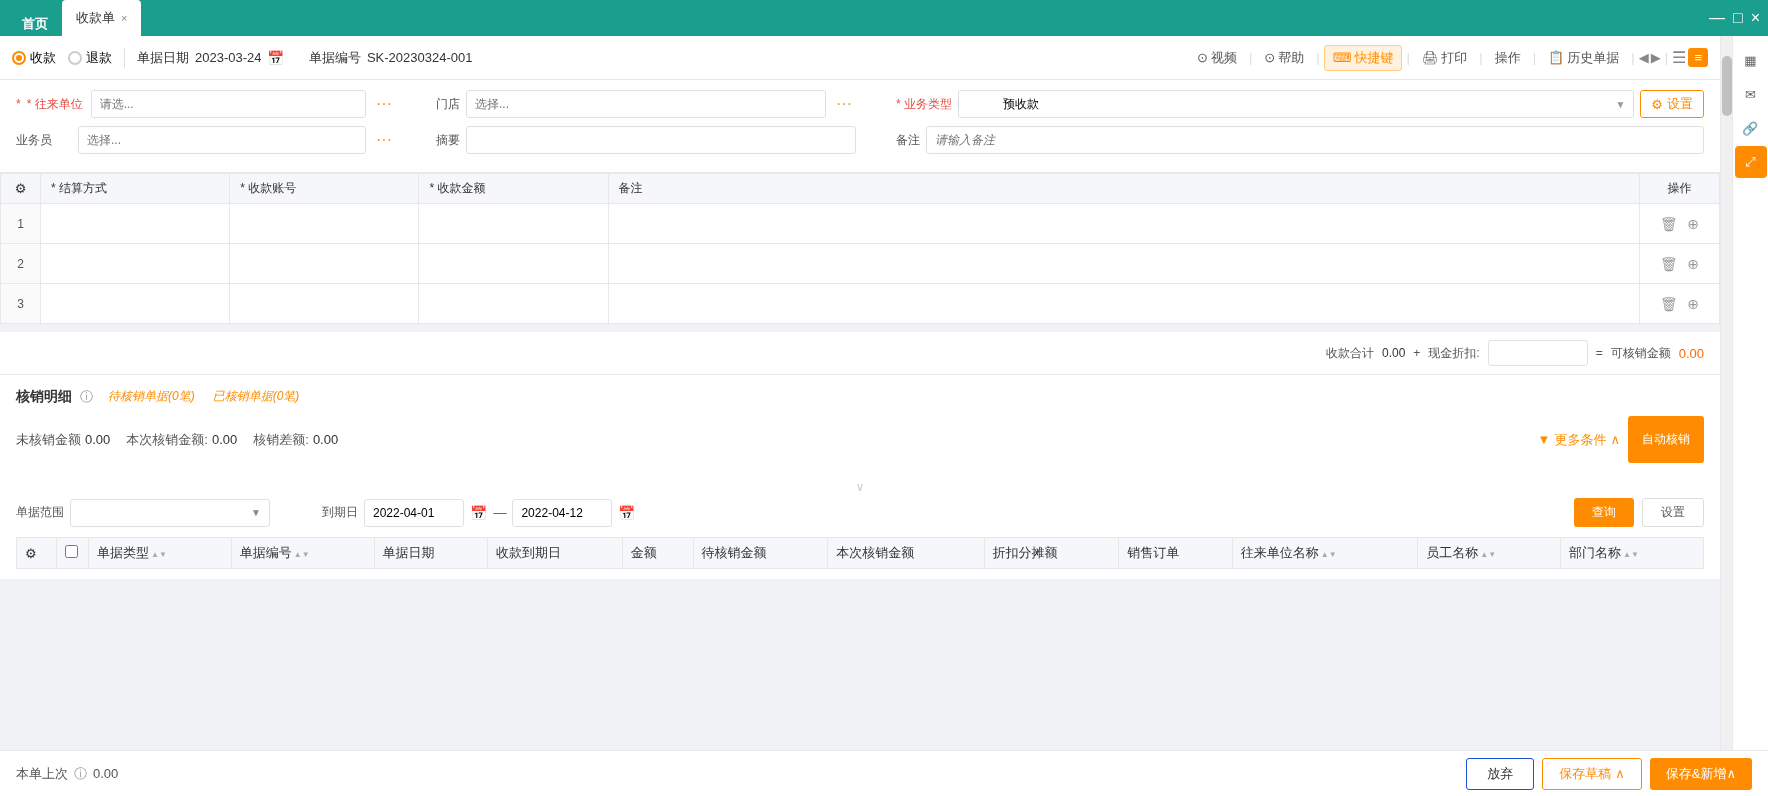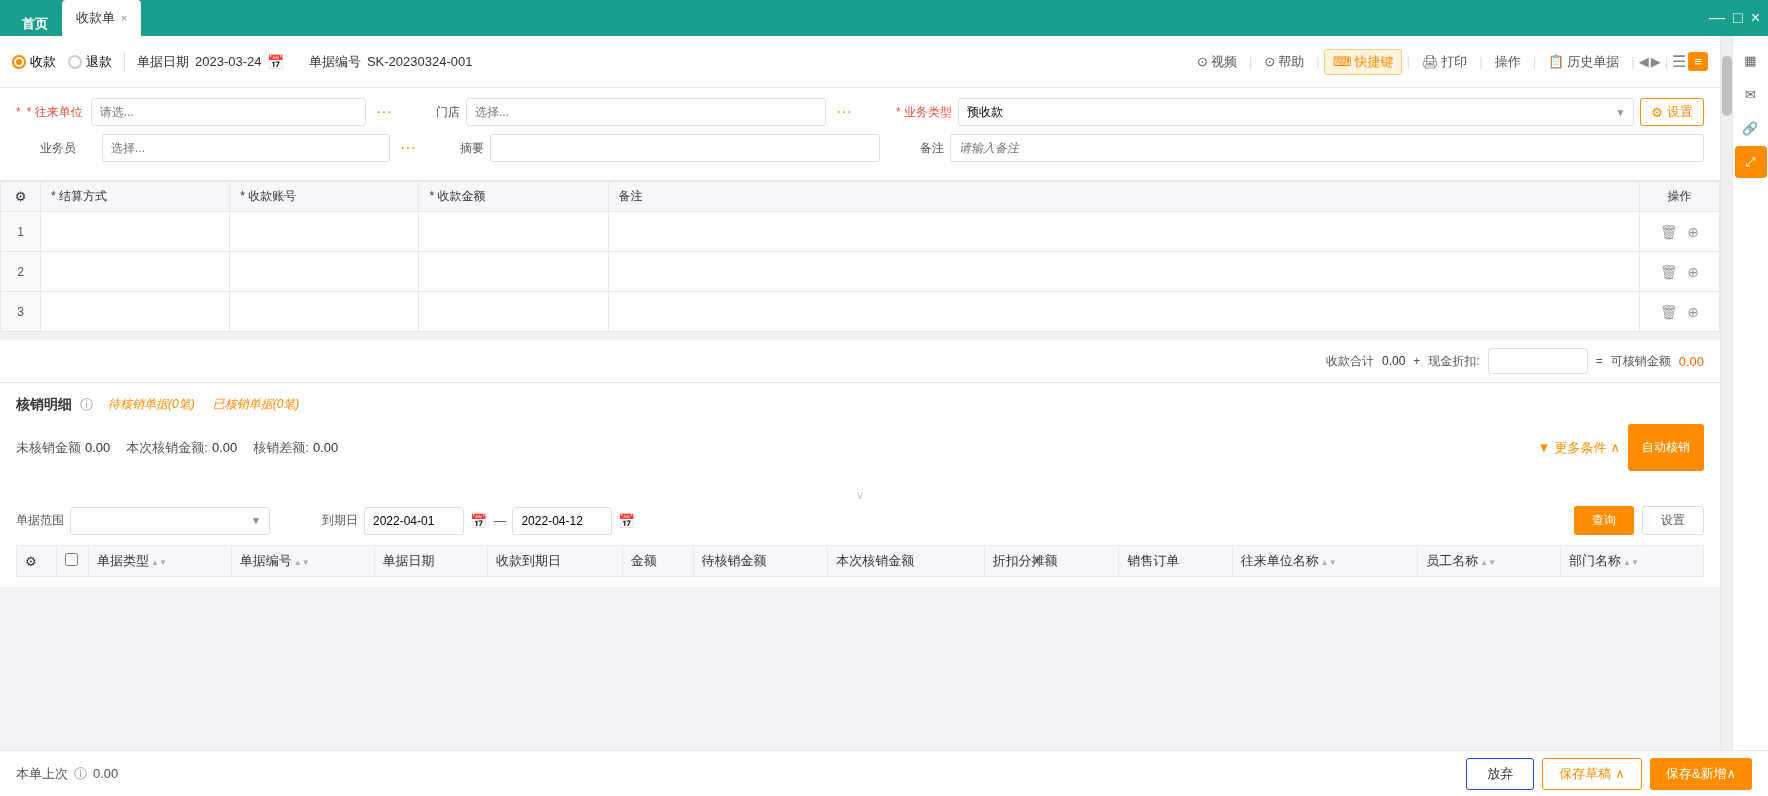--- a/index.html
+++ b/index.html
@@ -17,21 +17,21 @@
       background: #fff; color: #333; padding: 0 14px; height: 36px; line-height: 36px;
       display: flex; align-items: center; gap: 6px; border-radius: 4px 4px 0 0; cursor: pointer;
     }
     .tab-close { color: #888; font-size: 11px; cursor: pointer; }
     .tab-bar-right { margin-left: auto; display: flex; gap: 8px; }
     .tab-bar-right span { color: #fff; font-size: 16px; cursor: pointer; }
 
     
     .toolbar {
       background: #fff; border-bottom: 1px solid #e8e8e8;
-      display: flex; align-items: center; padding: 6px 12px; gap: 8px; height: 52px;
+      display: flex; align-items: center; padding: 6px 12px; gap: 8px; height: 44px;
     }
     .radio-group { display: flex; gap: 12px; align-items: center; }
     .radio-item { display: flex; align-items: center; gap: 4px; cursor: pointer; }
     .radio-circle {
       width: 14px; height: 14px; border-radius: 50%; border: 2px solid #ccc;
       display: flex; align-items: center; justify-content: center;
     }
     .radio-circle.active { border-color: #ff8c00; }
     .radio-circle.active::after { content:''; width:6px;height:6px;border-radius:50%;background:#ff8c00; }
     .toolbar-divider { width: 1px; height: 20px; background: #e0e0e0; margin: 0 4px; }
@@ -294,32 +294,32 @@
 
       <div class="form-field" style="max-width:420px; margin-left:40px;">
         <span class="field-label-plain">门店</span>
         <input class="field-input" type="text" style="width: 220px;" placeholder="选择...">
         <span class="field-more">···</span>
       </div>
 
       <div class="form-field" style="margin-left:40px; flex:1;">
         <span class="field-label">* 业务类型</span>
         <div style="flex:1;display:flex;align-items:center;border:1px solid #e0e0e0;border-radius:3px;height:28px;padding:0 8px;background:#fff;cursor:pointer;">
-          <span style="flex:1;font-size:12px;">预收款</span>
+          <span style="flex:1;font-size:12px;margin-left:36px;">预收款</span>
           <span class="chevron-down">▼</span>
         </div>
         <button class="settings-btn">
           <span>⚙</span>
           <span>设置</span>
         </button>
       </div>
     </div>
     <div class="form-row">
 
-      <div class="form-field" style="max-width:380px;margin-left:24px;">
+      <div class="form-field" style="max-width:380px;">
         <span class="field-label-plain" style="margin-right:20px;">业务员</span>
         <input class="field-input" type="text" style="width: 220px;" placeholder="选择...">
         <span class="field-more">···</span>
       </div>
 
       <div class="form-field" style="margin-left:40px; max-width:420px;">
         <span class="field-label-plain">摘要</span>
         <input class="field-input" type="text" style="width: 300px;">
       </div>
 

